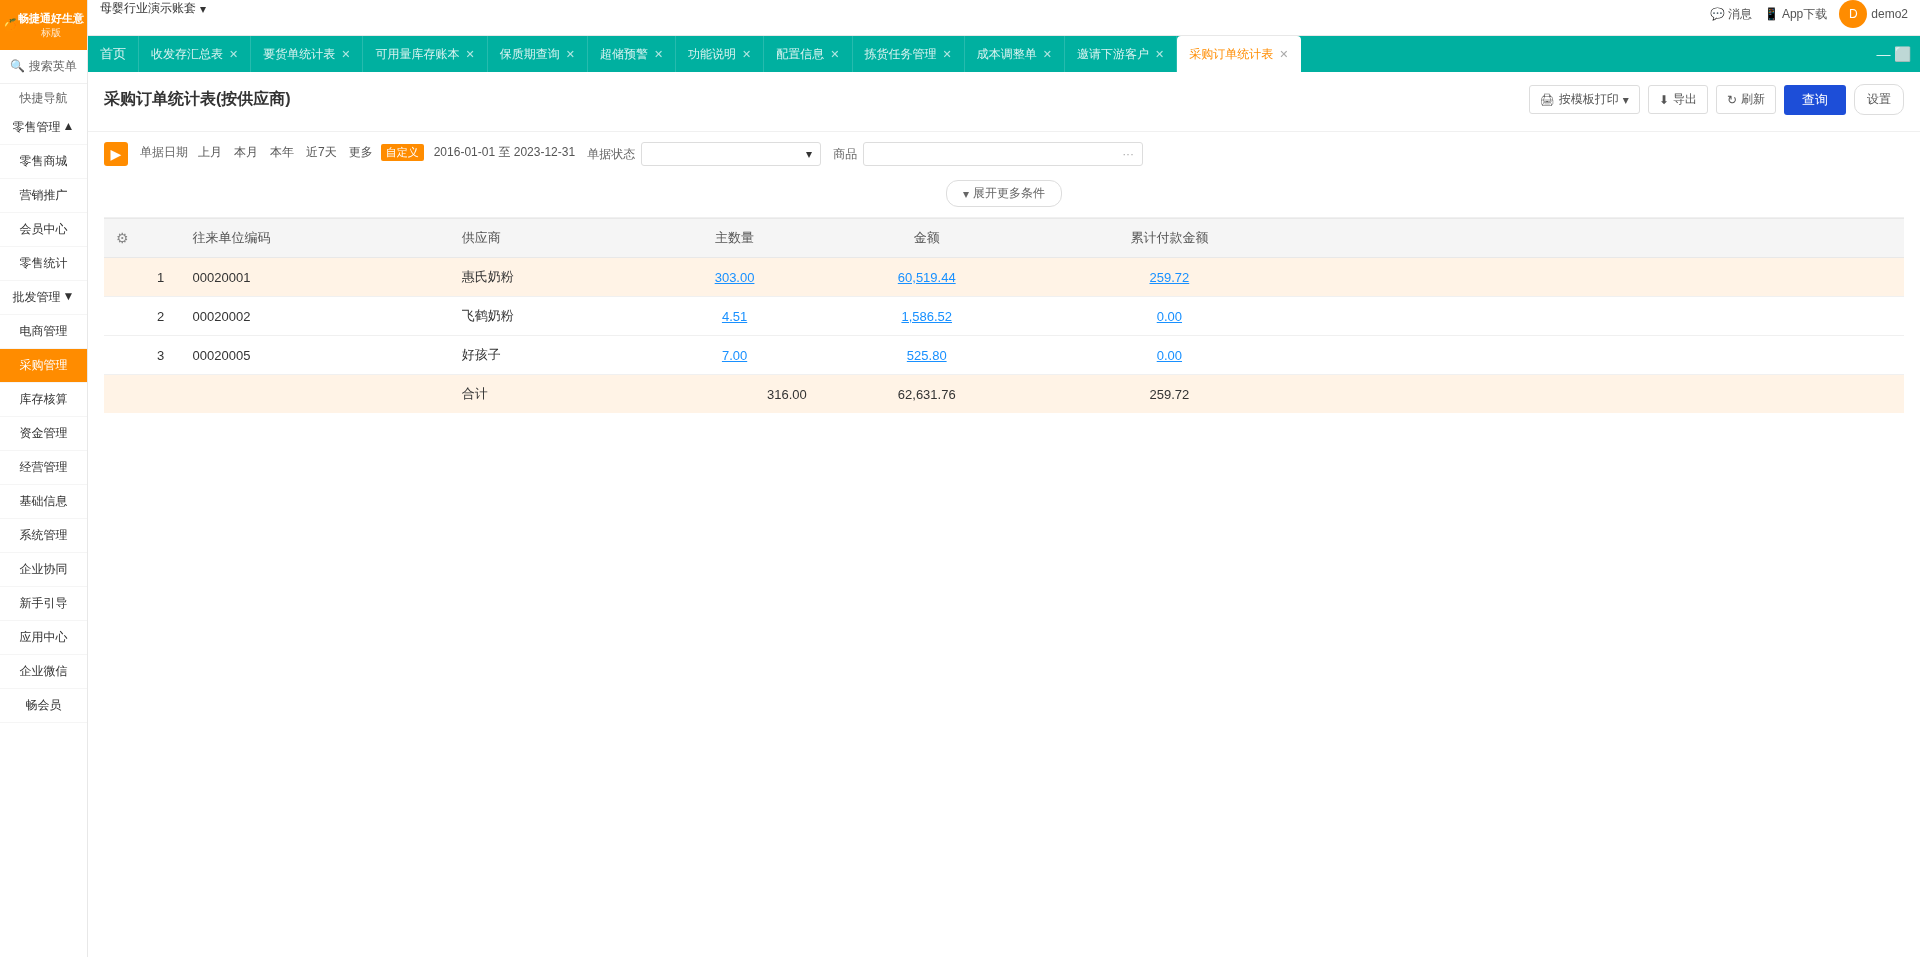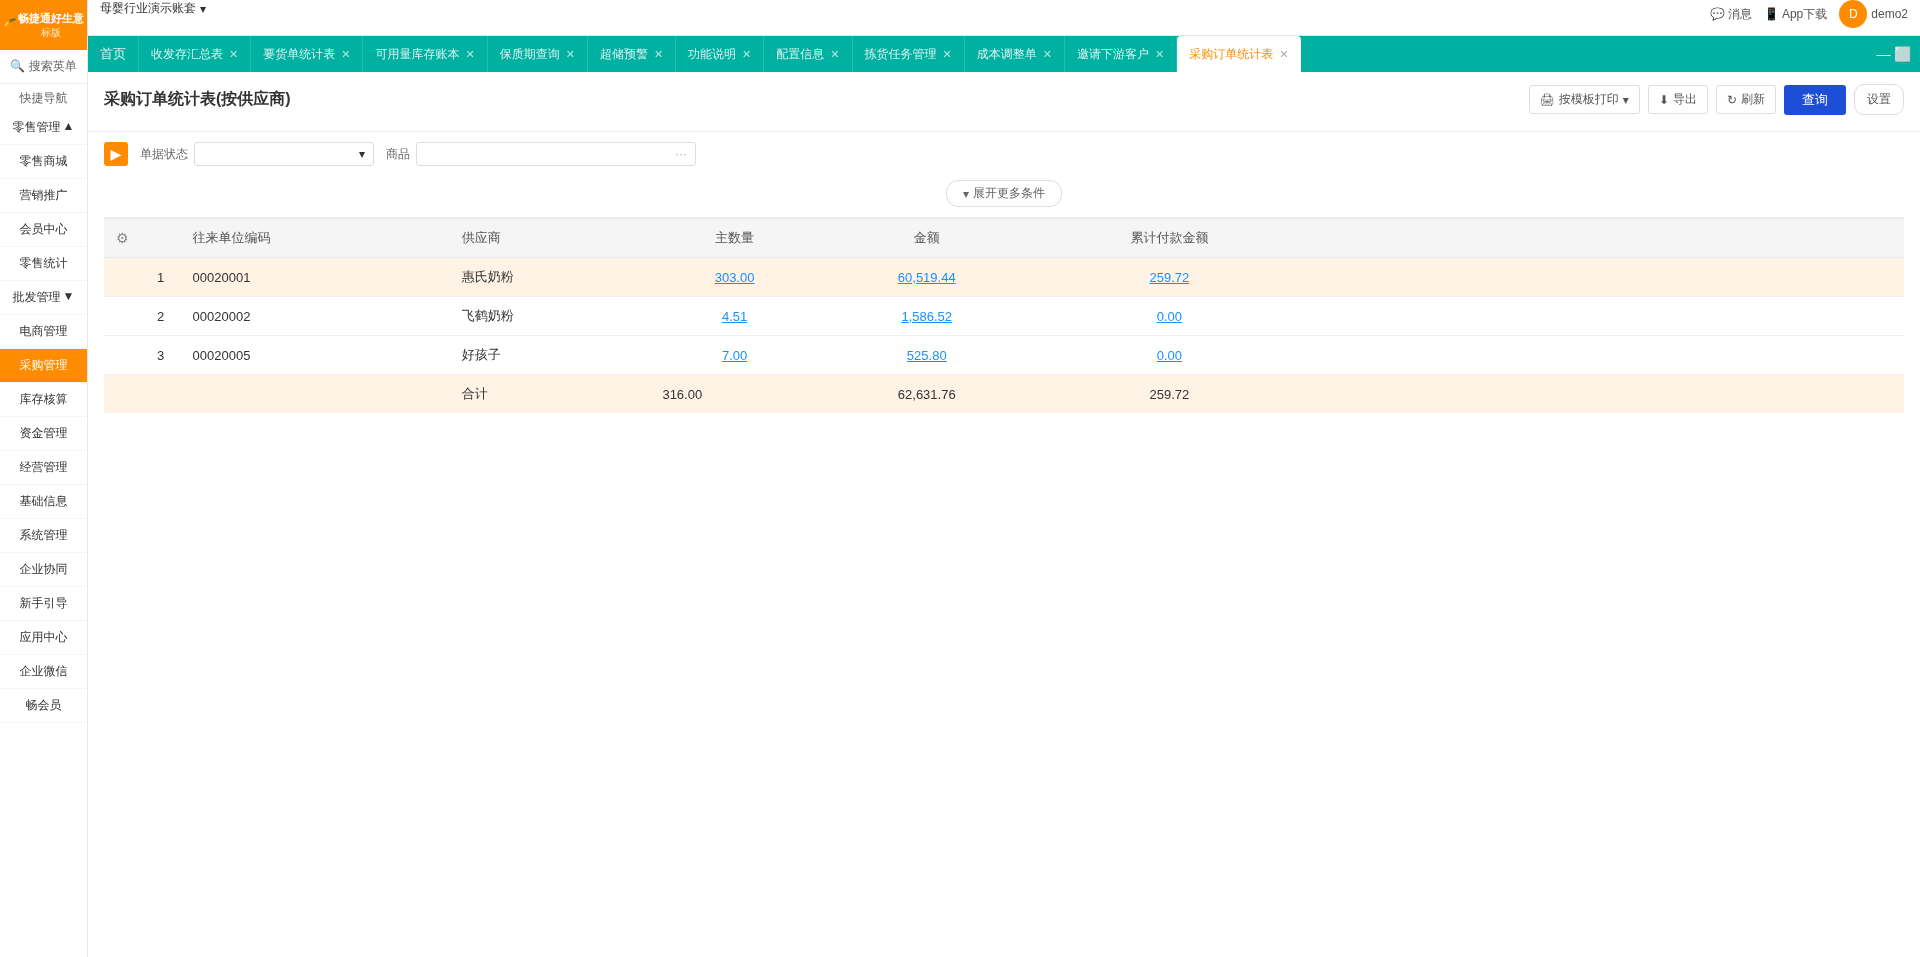--- a/index.html
+++ b/index.html
@@ -530,20 +530,32 @@
         </button>
         <button class="btn-settings">
           <span>设置</span>
         </button>
       </div>
     </div>
 
     <div style="padding: 10px 16px 0; background:#fff;">
       <div style="display:flex;align-items:flex-start;gap:12px;flex-wrap:wrap;">
         <button class="filter-toggle-btn">▶</button>
+        <div class="filter-group">
+          <span class="filter-label">单据日期</span>
+          <div class="filter-date-shortcuts">
+            <span class="date-shortcut">上月</span>
+            <span class="date-shortcut">本月</span>
+            <span class="date-shortcut">本年</span>
+            <span class="date-shortcut">近7天</span>
+            <span class="date-shortcut">更多</span>
+            <span class="date-custom-badge">自定义</span>
+          </div>
+          <div style="margin-left:4px;font-size:12px;color:#555;">2016-01-01 至 2023-12-31</div>
+        </div>
         <div class="filter-group">
           <span class="filter-label">单据状态</span>
           <div class="filter-select" style="min-width:180px;">
             <span></span>
             <span>▾</span>
           </div>
         </div>
         <div class="filter-group">
           <span class="filter-label">商品</span>
           <div class="filter-input" style="min-width:280px;">
@@ -607,21 +619,21 @@
             <td class="link">0.00</td>
             <td></td>
           </tr>
         </tbody>
         <tfoot>
           <tr class="table-footer">
             <td></td>
             <td></td>
             <td></td>
             <td>合计</td>
-            <td style="text-align:left;">316.00</td>
+            <td style="text-align:right;">316.00</td>
             <td style="text-align:center;">62,631.76</td>
             <td style="text-align:center;">259.72</td>
             <td></td>
           </tr>
         </tfoot>
       </table>
     </div>
   </div>
 </div>
 

